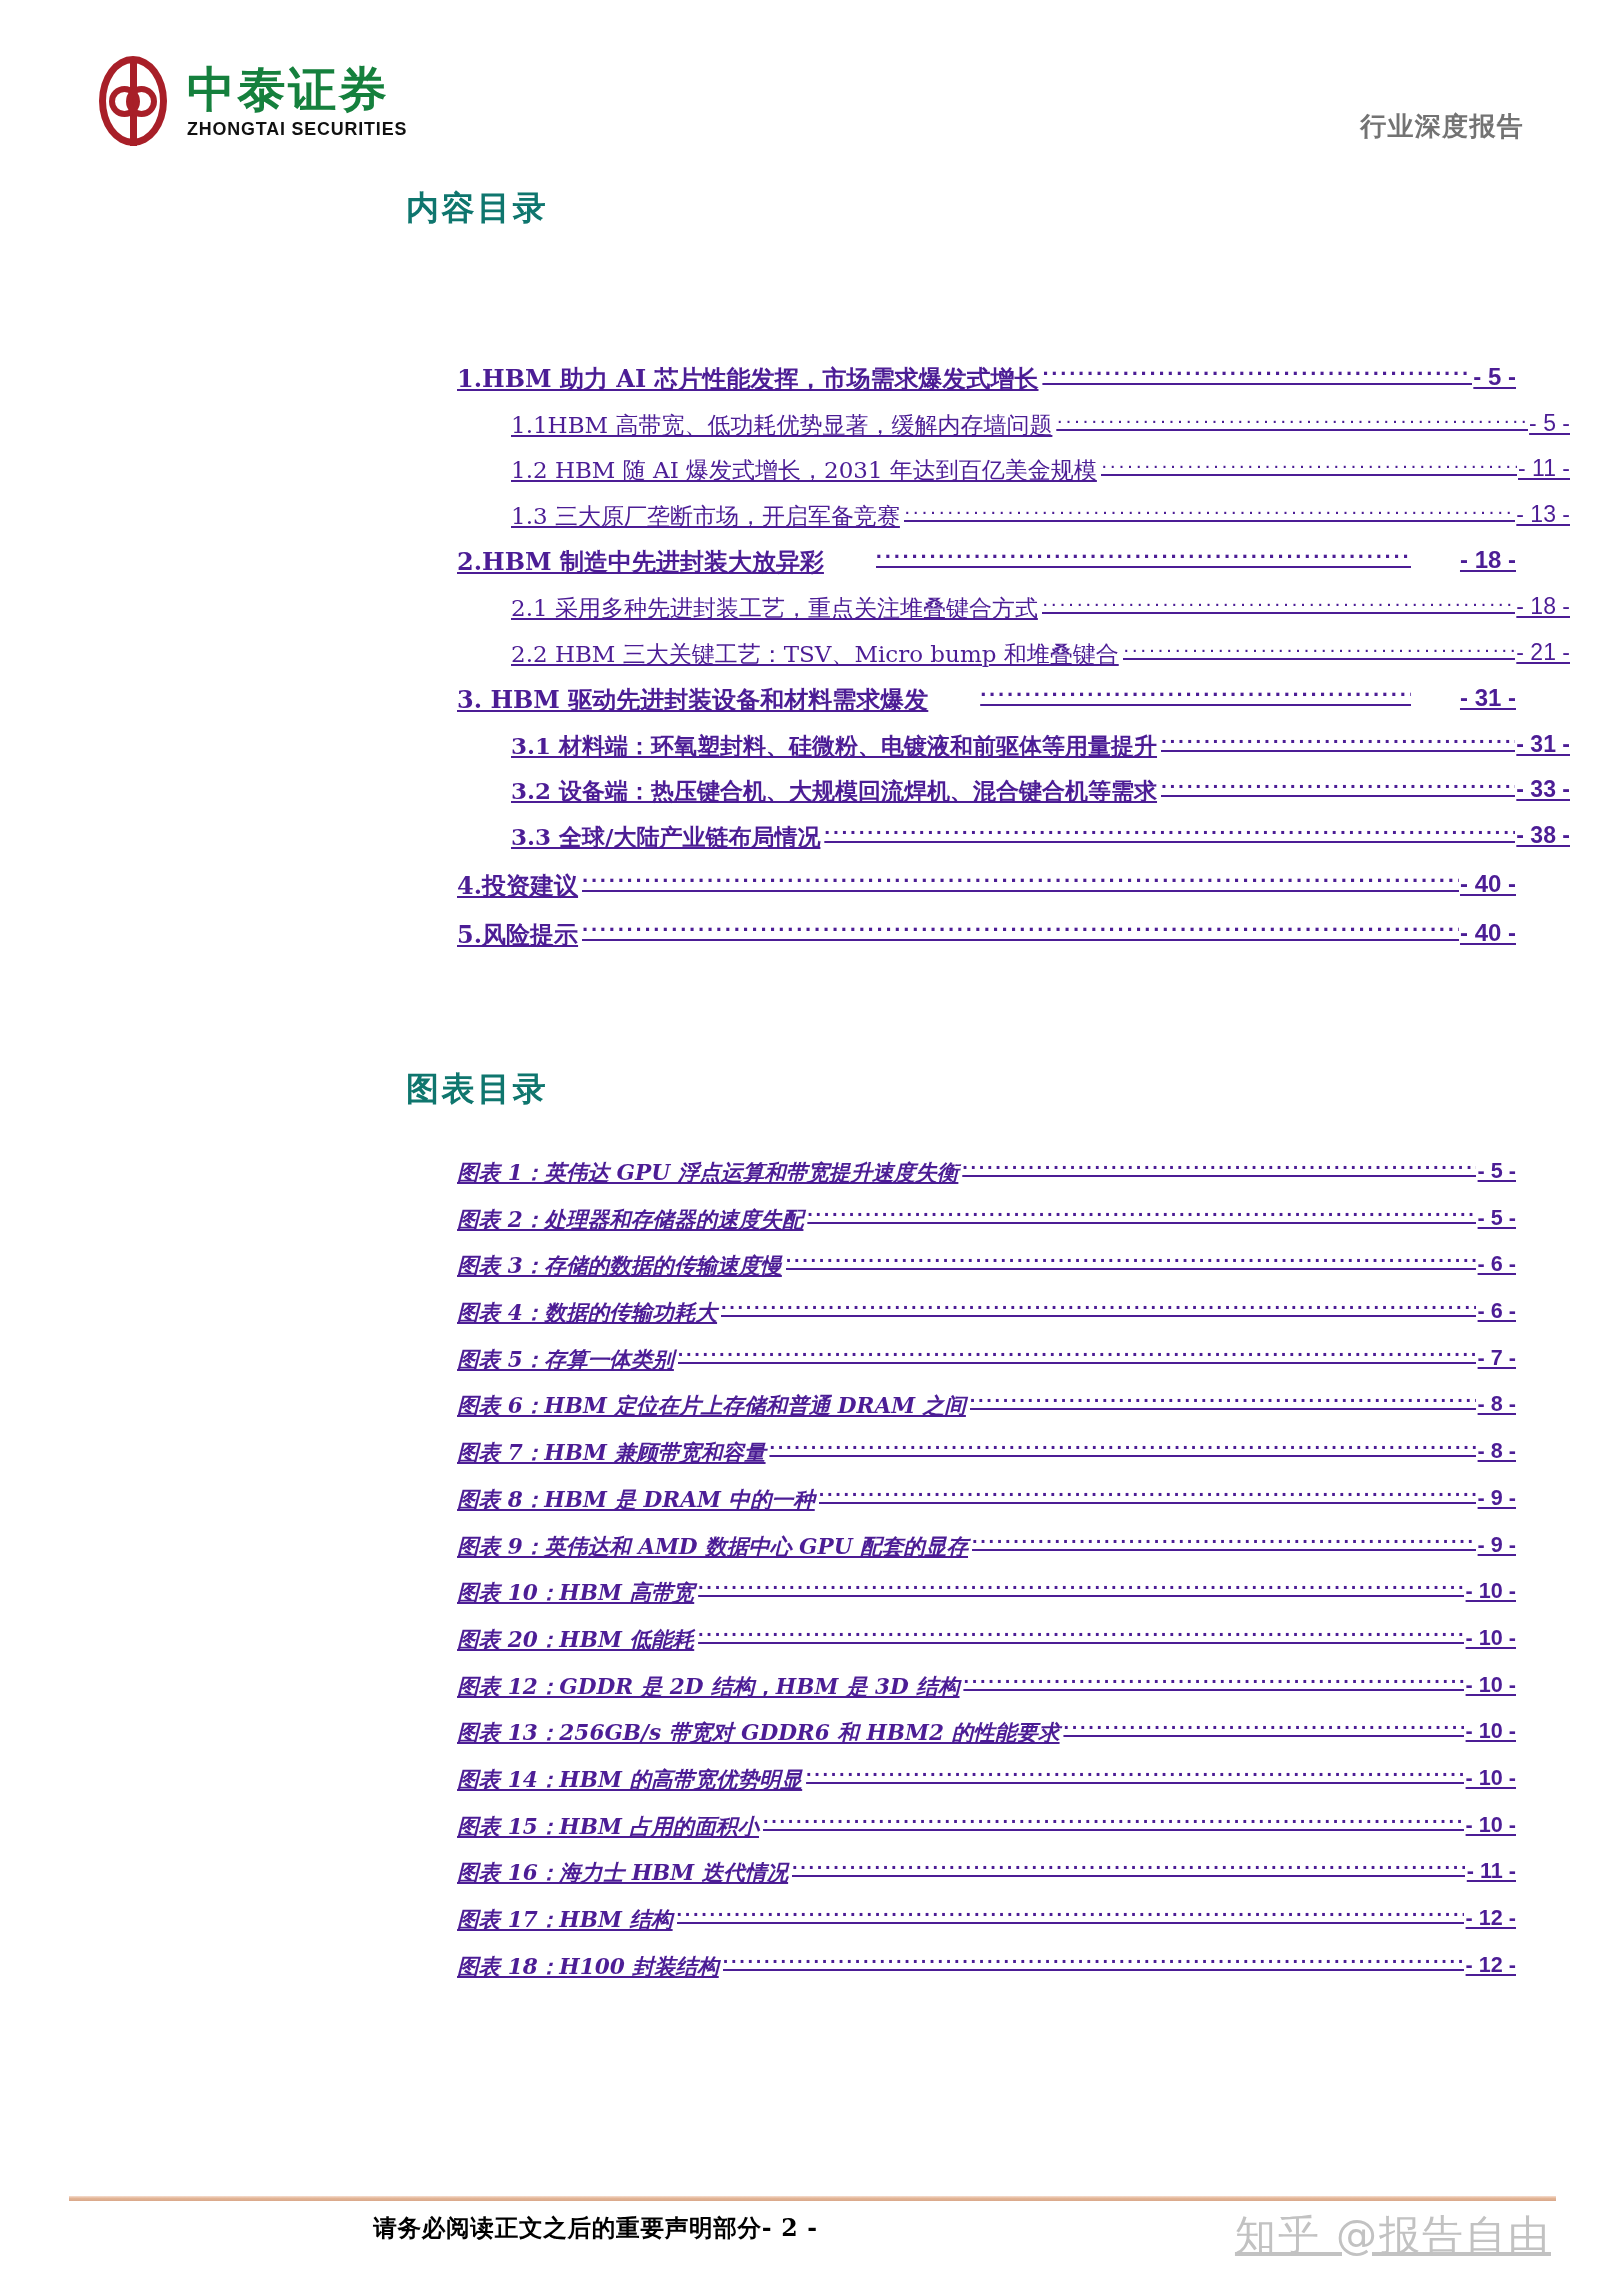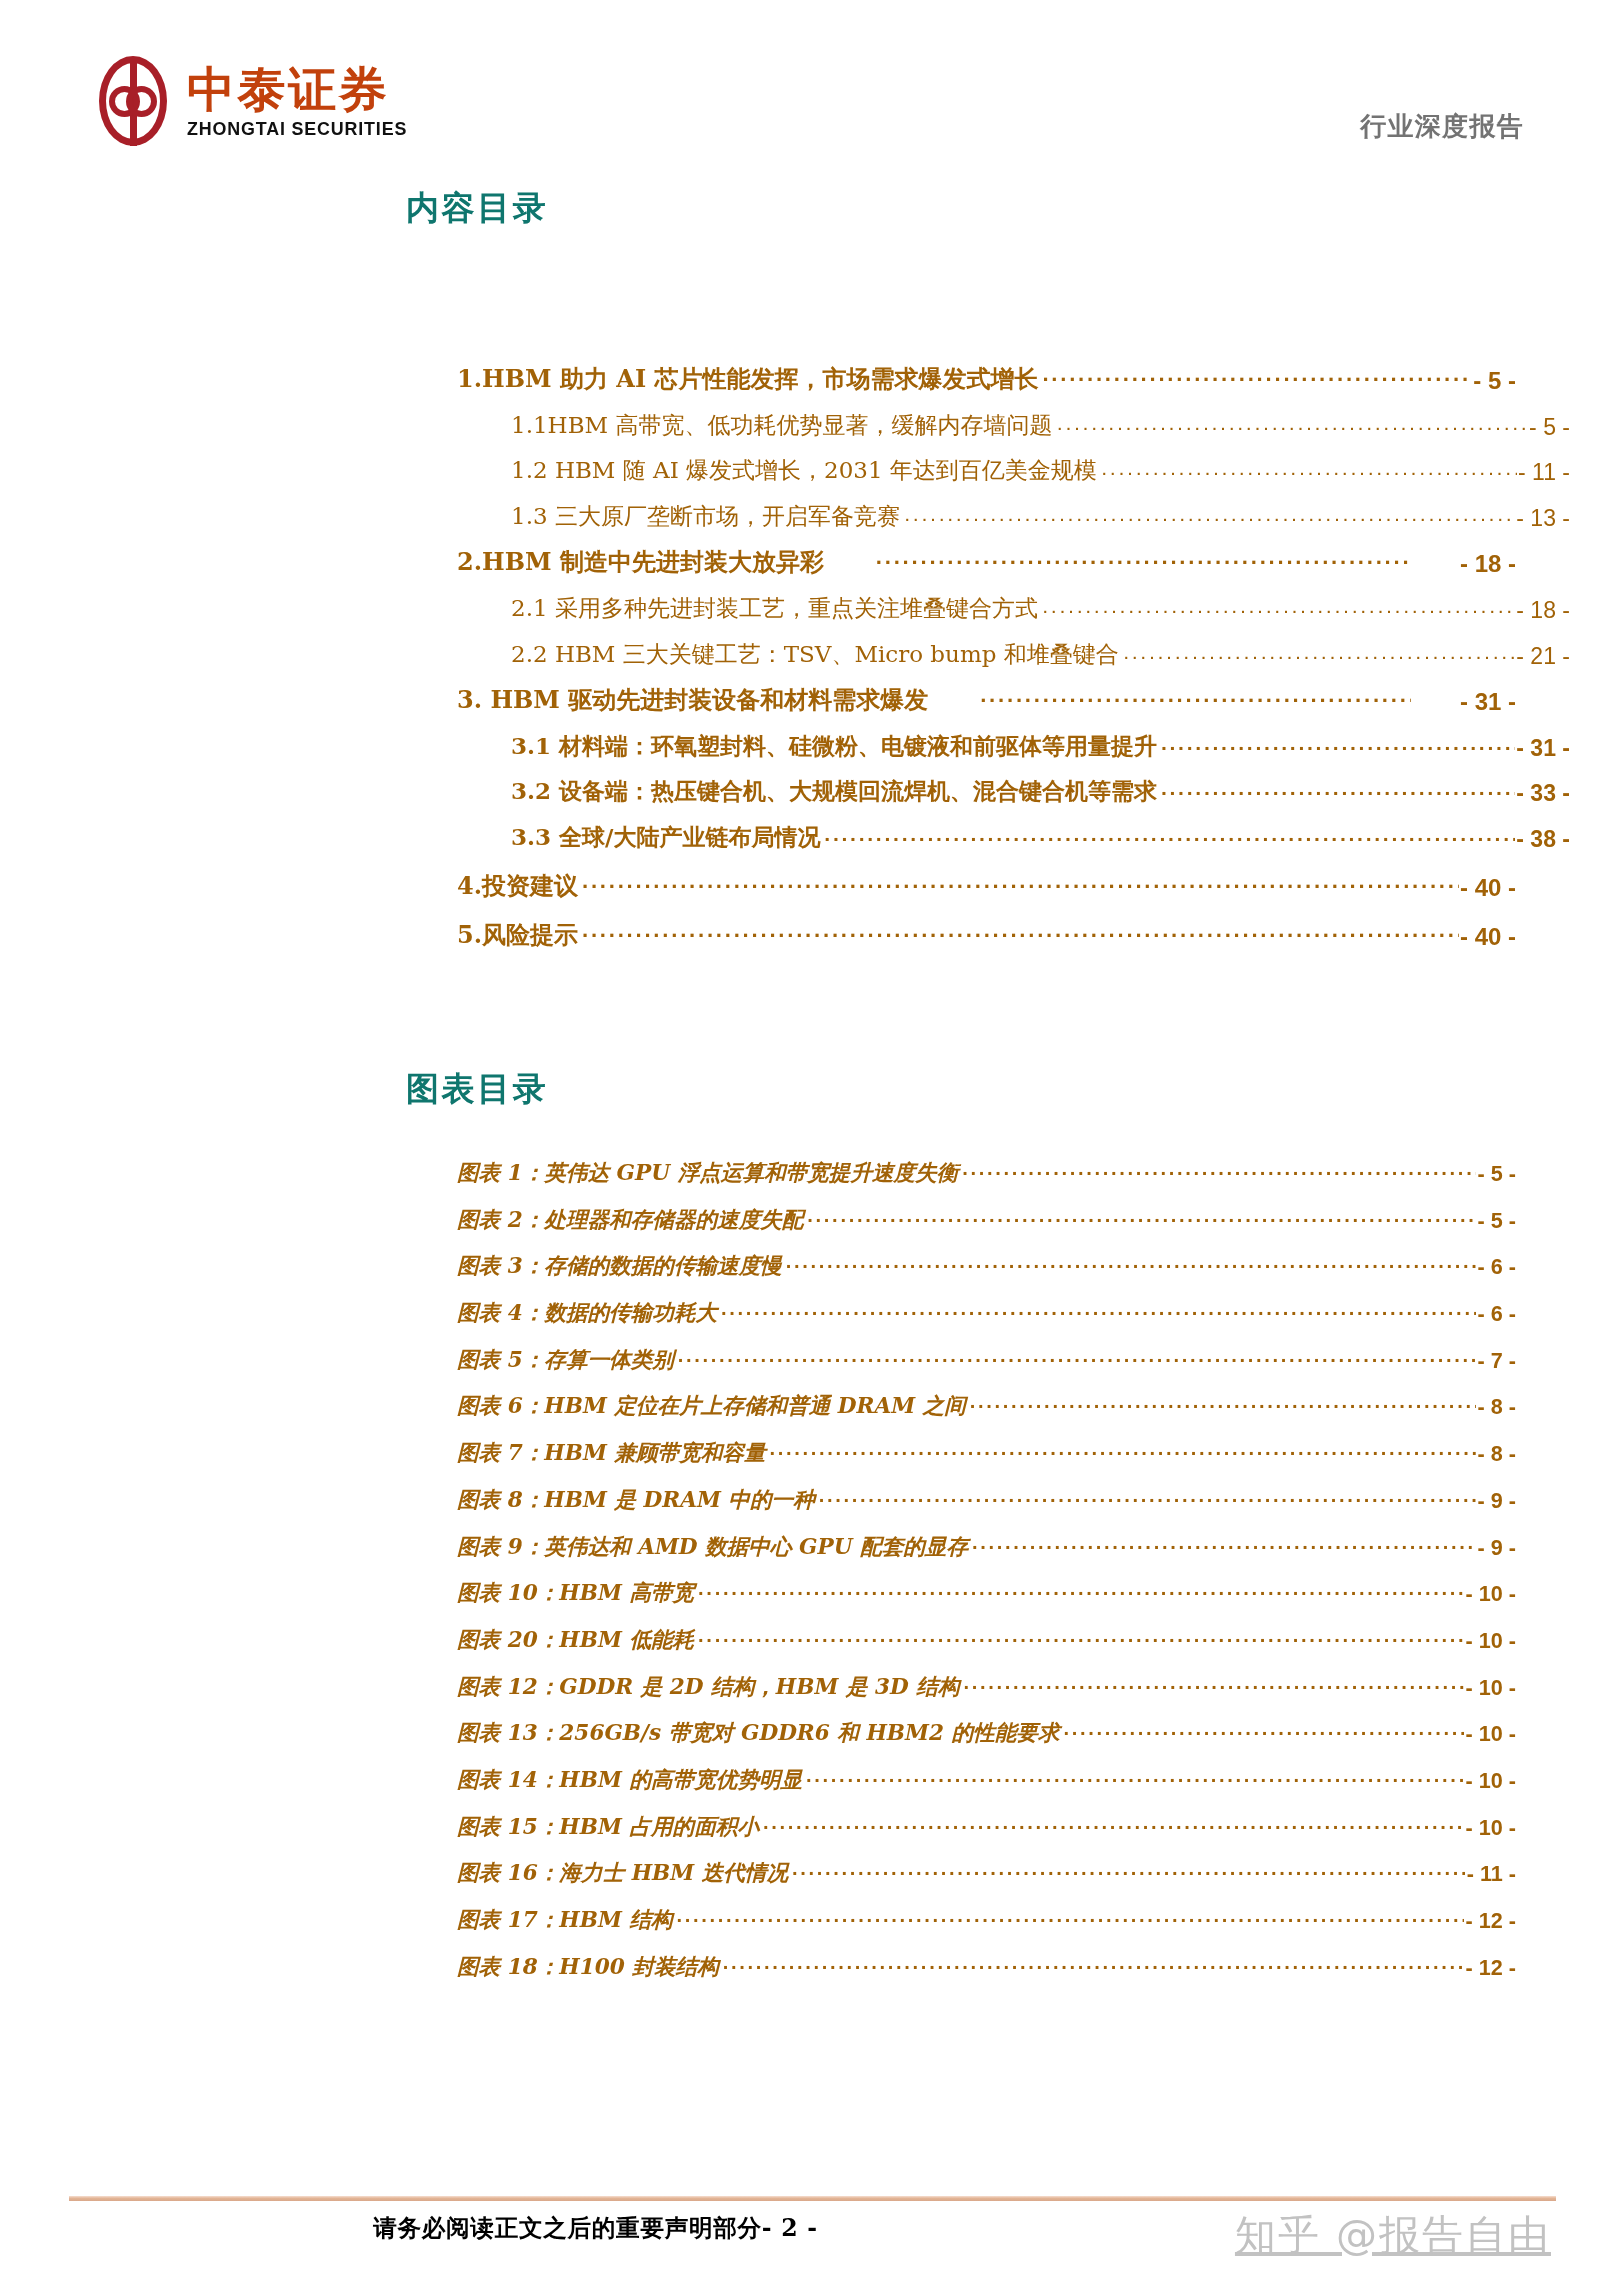--- a/index.html
+++ b/index.html
@@ -82,21 +82,21 @@
   .logo-text {
     display: flex;
     flex-direction: column;
     line-height: 1;
   }
   .logo-cn {
     font-family: "DejaVu Sans", sans-serif;
     font-size: 48px;
     font-weight: 700;
     letter-spacing: 2.6px;
-    color: #c2410c;
+    color: #15803d;
     line-height: 1.05;
   }
   .logo-en {
     font-family: "Liberation Sans", sans-serif;
     font-size: 19px;
     font-weight: 700;
     letter-spacing: 0.9px;
     color: #111111;
     margin-top: 4.6px;
     transform: scaleX(0.94);
@@ -130,25 +130,26 @@
   .toc-list {
     position: absolute;
     left: 457px;
     width: 1059px;
   }
   #contents-list { top: 363px; }
   #figures-list  { top: 1158px; }
 
   .toc-row {
     display: flex;
-    align-items: flex-end;
+    align-items: flex-start;
     width: 100%;
     font-family: "DejaVu Serif", serif;
-    color: #a16207;
+    color: #4c1d95;
     white-space: nowrap;
+    text-decoration: underline;
   }
   .toc-label {
     flex: 0 0 auto;
     padding-right: 3.9px;
   }
   .toc-dots {
     flex: 1 1 auto;
     overflow: hidden;
     white-space: nowrap;
     letter-spacing: 1.6px;

